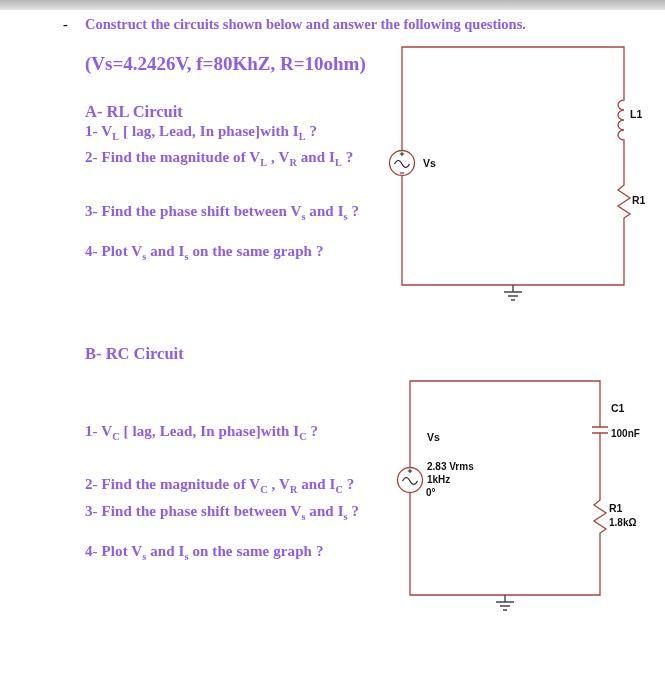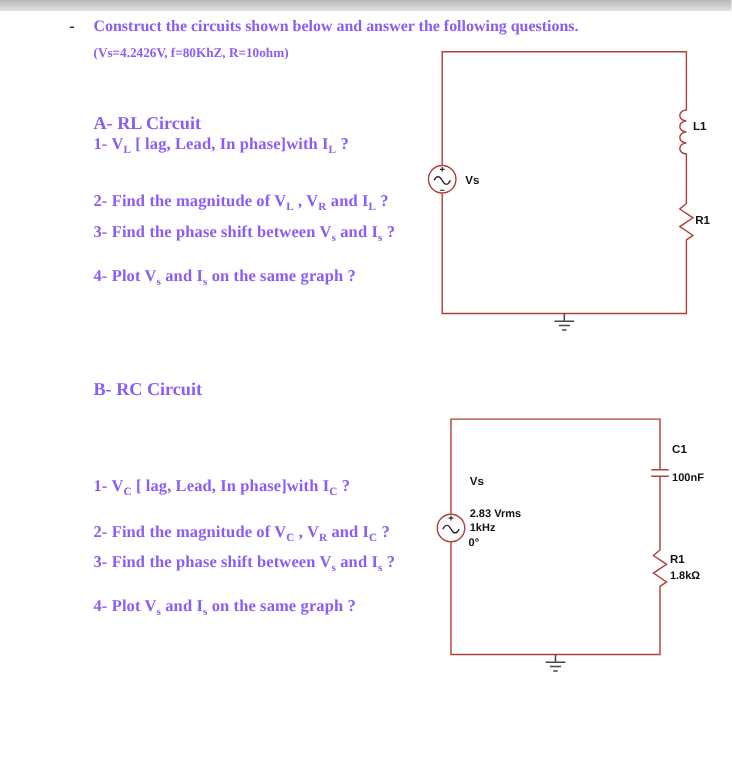--- a/index.html
+++ b/index.html
@@ -10,21 +10,21 @@
     position:relative;
     overflow:hidden;
   }
   .top-strip {
     position:absolute; left:0; top:0; width:665px; height:10px;
     background:linear-gradient(#b7b7b7,#e2e2e2);
   }
   .line { position:absolute; left:85px; color:#8b5cf6; white-space:nowrap; }
   .bullet { position:absolute; left:63px; top:16px; font-weight:bold; font-size:14.5px; color:#141414; }
   .title { top:16px; font-weight:bold; font-size:14.5px; }
-  .params { top:41px; font-weight:bold; font-size:12px; }
+  .params { top:53px; font-weight:bold; font-size:19px; }
   .heading { font-weight:bold; font-size:16.5px; }
   .question { font-weight:bold; font-size:15px; letter-spacing:.1px; }
   .question sub { font-size:.68em; }
   .circuit { position:absolute; }
   .wire { fill:none; stroke-width:1.3; }
   .gnd { fill:none; stroke-width:1.4; }
   .clabel { font-family:"Liberation Sans", sans-serif; font-weight:bold; font-size:10.5px; fill:#111; }
   .cvalue { font-family:"Liberation Sans", sans-serif; font-weight:bold; font-size:10px; fill:#111; }
 </style>
 </head>
@@ -33,26 +33,26 @@
 <div class="screen">
 
   <div class="top-strip"></div>
 
   <span class="bullet">-</span>
   <div class="line title">Construct the circuits shown below and answer the following questions.</div>
   <div class="line params">(Vs=4.2426V, f=80KhZ, R=10ohm)</div>
 
   <div class="line heading" style="top:102px">A- RL Circuit</div>
   <div class="line question" style="top:123px">1- V<sub>L</sub> [ lag, Lead, In phase]with I<sub>L</sub> ?</div>
-  <div class="line question" style="top:175px">2- Find the magnitude of V<sub>L</sub> , V<sub>R</sub> and I<sub>L</sub> ?</div>
+  <div class="line question" style="top:149px">2- Find the magnitude of V<sub>L</sub> , V<sub>R</sub> and I<sub>L</sub> ?</div>
   <div class="line question" style="top:203px">3- Find the phase shift between V<sub>s</sub> and I<sub>s</sub> ?</div>
   <div class="line question" style="top:243px">4- Plot V<sub>s</sub> and I<sub>s</sub> on the same graph ?</div>
 
   <div class="line heading" style="top:344px">B- RC Circuit</div>
-  <div class="line question" style="top:434px">1- V<sub>C</sub> [ lag, Lead, In phase]with I<sub>C</sub> ?</div>
+  <div class="line question" style="top:423px">1- V<sub>C</sub> [ lag, Lead, In phase]with I<sub>C</sub> ?</div>
   <div class="line question" style="top:476px">2- Find the magnitude of V<sub>C</sub> , V<sub>R</sub> and I<sub>C</sub> ?</div>
   <div class="line question" style="top:503px">3- Find the phase shift between V<sub>s</sub> and I<sub>s</sub> ?</div>
   <div class="line question" style="top:543px">4- Plot V<sub>s</sub> and I<sub>s</sub> on the same graph ?</div>
 
   <svg class="circuit" style="left:380px; top:40px;" width="285" height="270" viewBox="0 0 285 270">
     <path class="wire" d="M22,110 L22,7 L244,7 L244,60
              a6,5 0 0 0 0,10 a6,5 0 0 0 0,10 a6,5 0 0 0 0,10 a6,5 0 0 0 0,10
              L244,145 l-6,5 l12,8 l-12,8 l12,8 l-6,4
              L244,245 L22,245 L22,136" stroke="#b0413a"></path>
     <circle class="wire" cx="22" cy="123" r="12.5" fill="#ffffff" stroke="#b0413a"></circle>

